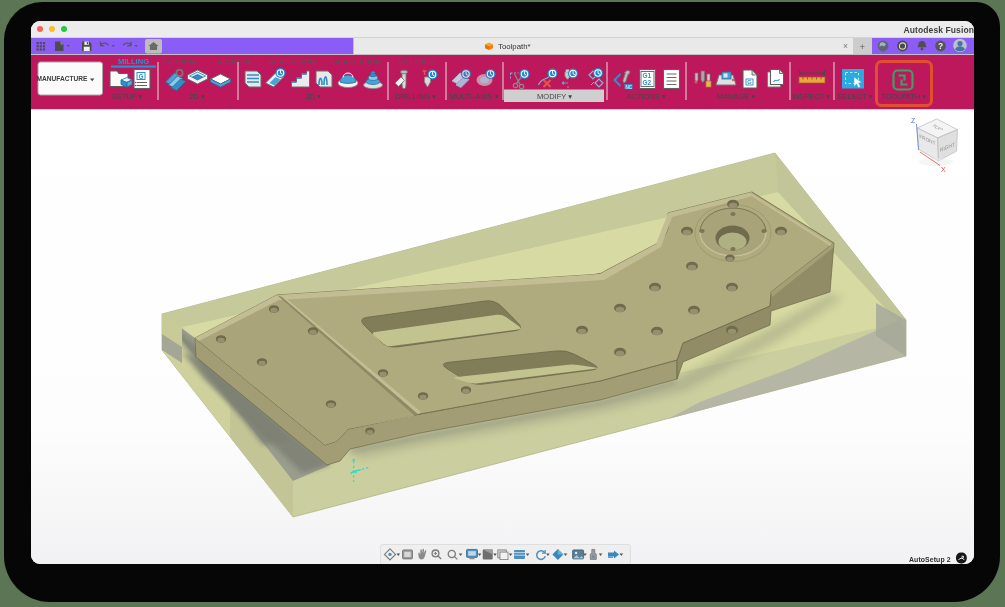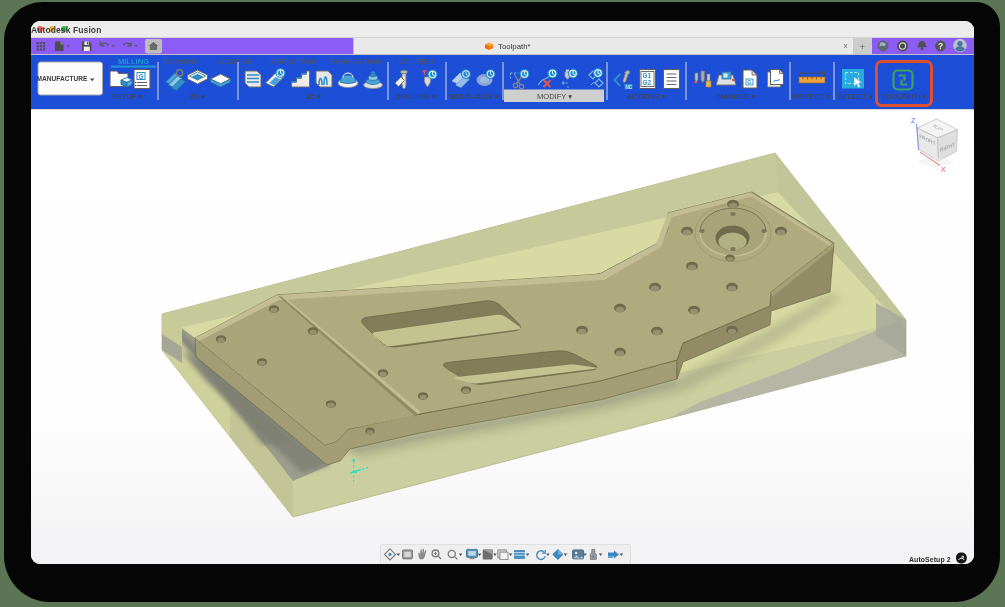--- a/index.html
+++ b/index.html
@@ -1,23 +1,23 @@
 <!DOCTYPE html>
 <html><head><meta charset="utf-8">
 <style>
   html,body{margin:0;padding:0}
   body{width:1005px;height:607px;background:#5c7554;font-family:"Liberation Sans",sans-serif;overflow:hidden;position:relative}
   .blk{position:absolute;left:4px;top:2px;width:996px;height:600px;background:#060606;border-radius:38px 24px 46px 46px}
   .win{position:absolute;left:31px;top:21px;width:943px;height:543px;background:#fff;border-radius:9px;overflow:hidden}
   .titlebar{position:absolute;left:0;top:0;width:100%;height:16px;background:#ececec;border-bottom:1px solid #d3d3d3}
   .tl{position:absolute;top:4.5px;width:6.5px;height:6.5px;border-radius:50%}
-  .title{position:absolute;top:3.5px;left:0;width:100%;text-align:left;font-size:8.5px;font-weight:bold;color:#3e3e3e;letter-spacing:.1px}
+  .title{position:absolute;top:3.5px;left:0;width:100%;text-align:right;font-size:8.5px;font-weight:bold;color:#3e3e3e;letter-spacing:.1px}
   .tabrow{position:absolute;left:0;top:17px;width:100%;height:16px;background:#8b5cf6;border-bottom:1px solid #c2c2c2}
   .tabactive{position:absolute;left:322px;top:0;width:499px;height:16px;background:#e9e9e9;border-left:1px solid #c2c2c2;border-right:1px solid #c2c2c2}
-  .ribbon{position:absolute;left:0;top:34px;width:100%;height:54px;background:#1d4ed8;border-bottom:1px solid #d6d6d6}
+  .ribbon{position:absolute;left:0;top:34px;width:100%;height:54px;background:#be185d;border-bottom:1px solid #d6d6d6}
   .canvas{position:absolute;left:0;top:89px;width:943px;height:454px;background:linear-gradient(#ffffff,#fdfdfd 70%,#f2f2f4)}
   .navbar{position:absolute;left:349px;top:434px;width:249px;height:19px;background:#efefef;border:0.5px solid #dedede;border-radius:3px}
   .statustext{position:absolute;font-size:6.9px;font-weight:bold;color:#2d2d2d;letter-spacing:0.1px}
 </style></head>
 <body>
 <div class="blk"></div>
 <div class="win">
 
   <div class="titlebar">
     <div class="tl" style="left:5.5px;background:#ff5f57"></div>

